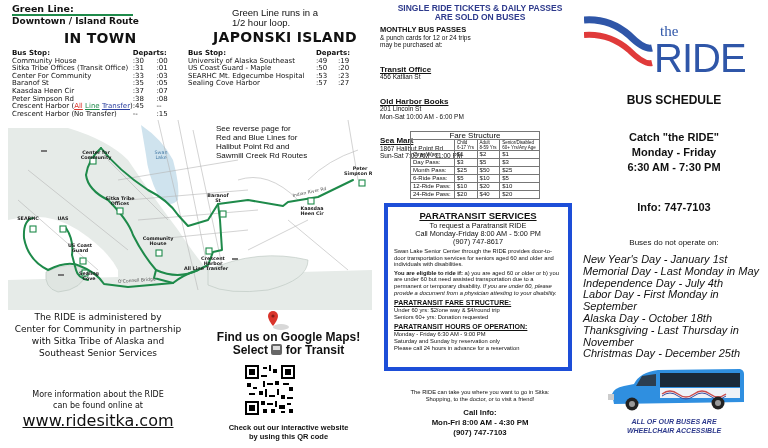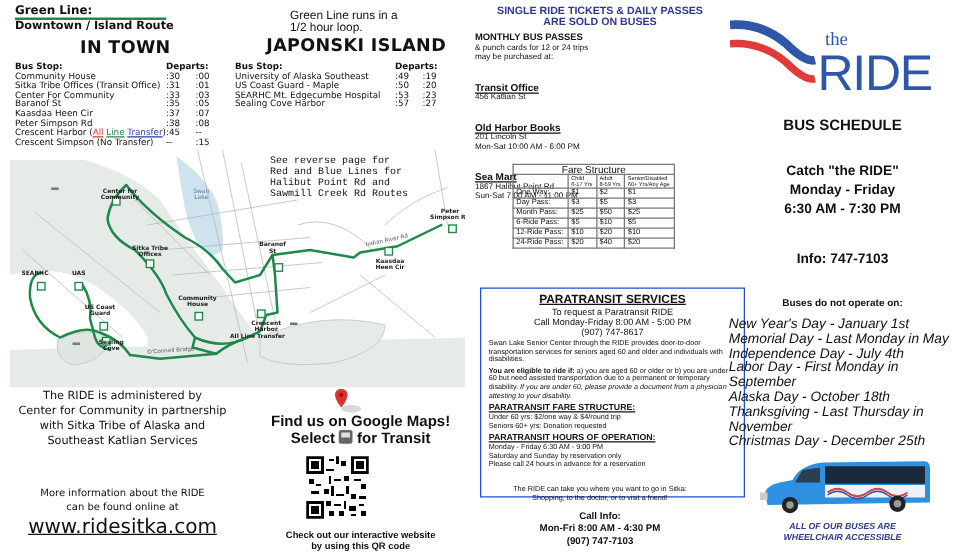--- a/index.html
+++ b/index.html
@@ -18,51 +18,51 @@
   table.sched th{font-weight:bold;text-align:left;padding:0}
   table.sched td{padding:0;white-space:nowrap}
   #tbl-town{left:12px;top:50px;width:168px}
   #tbl-jap{left:188px;top:50px;width:172px}
   .t1{width:118px}.t2{width:24px}.t3{width:24px}
   .j1{width:128px}.j2{width:22px}.j3{width:22px}
   .red{color:#d9342b;text-decoration:underline}
   .grn{color:#1e8a4a;text-decoration:underline}
   .blu{color:#2a3e9e;text-decoration:underline}
   #map{left:8px;top:120px;width:364px;height:190px}
-  #reverse{left:216px;top:124px;font-family:Liberation Mono, monospace;font-size:8px;line-height:9px}
+  #reverse{left:216px;top:124px;font-family:Liberation Sans, sans-serif;font-size:8px;line-height:9px}
   #admin{left:0;top:311px;width:196px;text-align:center;font-family:"DejaVu Sans",sans-serif;font-size:9px;line-height:12px}
   #more{left:0;top:389px;width:196px;text-align:center;font-family:"DejaVu Sans",sans-serif;font-size:8px;line-height:11px}
   #web{left:0;top:411px;width:196px;text-align:center;font-family:"DejaVu Sans",sans-serif;font-size:16px;text-decoration:underline}
   #gmaps{left:196px;top:331px;width:185px;text-align:center;font-size:12px;font-weight:bold;line-height:13px}
   #pin{left:267px;top:311px}
   #qr{left:245px;top:365px;width:50px;height:50px}
   #qrtext{left:196px;top:423px;width:185px;text-align:center;font-size:7.5px;font-weight:bold;line-height:9px}
   
   #tickets{left:380px;top:4px;width:200px;text-align:center;color:#2e3a8c;font-weight:bold;font-size:8.5px;line-height:9px}
   #monthly{left:380px;top:26px;width:200px;text-align:left;font-size:6.5px;line-height:7.5px}
   #monthly b.t{font-size:7.5px}
   .venue{font-weight:bold;font-size:8px;text-decoration:underline;display:block;margin-top:17px}
   #fare{left:410px;top:131px;width:130px}
   table.fare{border-collapse:collapse;width:100%;font-size:6px;line-height:7px}
   table.fare td,table.fare th{border:1px solid #777;padding:0 2px;font-weight:normal;text-align:left}
   table.fare th.cap{font-size:8px;text-align:center}
   table.fare th.hd{font-size:4.5px;line-height:5px}
-  #para{left:384px;top:230px;width:212px;height:168px;border:1px solid #1d4ed8;padding:3px 6px}
+  #para{left:384px;top:203px;width:188px;height:168px;border:4px solid #1d4ed8;padding:3px 6px}
   #para h3{text-align:center;font-size:9.5px;text-decoration:underline;margin-bottom:1px}
   #para .c{text-align:center;font-size:7.3px;line-height:8px}
   #para p{font-size:5.8px;line-height:6.6px;margin-top:2px}
   #para h4{font-size:7px;text-decoration:underline;margin-top:3px}
   #ride-can{left:380px;top:389px;width:200px;text-align:center;font-size:5.8px;line-height:7px}
   #callinfo{left:380px;top:408px;width:200px;text-align:center;font-size:7.8px;font-weight:bold;line-height:10px}
   
   #logo{left:584px;top:10px;width:180px;height:70px}
   #schedule{left:580px;top:93px;width:188px;text-align:center;font-size:12px;font-weight:bold}
   #catch{left:580px;top:130px;width:188px;text-align:center;font-size:11px;font-weight:bold;line-height:15px}
   #info{left:580px;top:200px;width:188px;text-align:center;font-size:11px;font-weight:bold;line-height:15px}
-  #nooperate{left:580px;top:238px;width:188px;text-align:center;font-size:8px;font-weight:bold}
+  #nooperate{left:580px;top:238px;width:188px;text-align:center;font-size:8px;font-weight:normal}
   #holidays{left:583px;top:254px;font-size:11px;font-style:italic;line-height:11.8px}
   #bus{left:606px;top:364px;width:140px;height:52px}
   #access{left:580px;top:417px;width:188px;text-align:center;font-size:7px;font-style:italic;font-weight:bold;color:#2e3a8c;line-height:9px}
 </style>
 </head>
 <body>
 
 <div class="abs" id="gl-title">Green Line:</div>
 <div class="abs" id="gl-bar"></div>
 <div class="abs" id="gl-sub">Downtown / Island Route</div>
@@ -107,21 +107,21 @@
         <td>Peter Simpson Rd</td>
         <td>:38</td>
         <td>:08</td>
       </tr>
   <tr>
     <td><span>Crescent Harbor (</span><span class="red">All</span> <span class="grn">Line</span> <span class="blu">Transfer</span><span>)</span></td>
     <td>:45</td>
         <td>--</td>
   </tr>
   <tr>
-        <td>Crescent Simpson (No Transfer)</td>
+        <td>Crescent Harbor (No Transfer)</td>
         <td>--</td>
         <td>:15</td>
       </tr>
 </tbody>
   </table>
 
 <table class="abs sched" id="tbl-jap">
   <tbody>
       <tr>
     <th class="j1">Bus Stop:</th>
@@ -233,21 +233,21 @@
   <div>See reverse page for</div>
   <div>Red and Blue Lines for</div>
   <div>Halibut Point Rd and</div>
   <div>Sawmill Creek Rd Routes</div>
 </div>
 
 <div class="abs" id="admin">
   <div>The RIDE is administered by</div>
   <div>Center for Community in partnership</div>
   <div>with Sitka Tribe of Alaska and</div>
-  <div>Southeast Katlian Services</div>
+  <div>Southeast Senior Services</div>
 </div>
 
 <div class="abs" id="more">
   <div>More information about the RIDE</div>
   <div>can be found online at</div>
 </div>
 <div class="abs" id="web">www.ridesitka.com</div>
 
 <svg class="abs" id="pin" width="24" height="20" viewBox="0 0 24 20">
   <ellipse cx="14" cy="16" rx="8" ry="3" fill="#d8d8d8"></ellipse>

